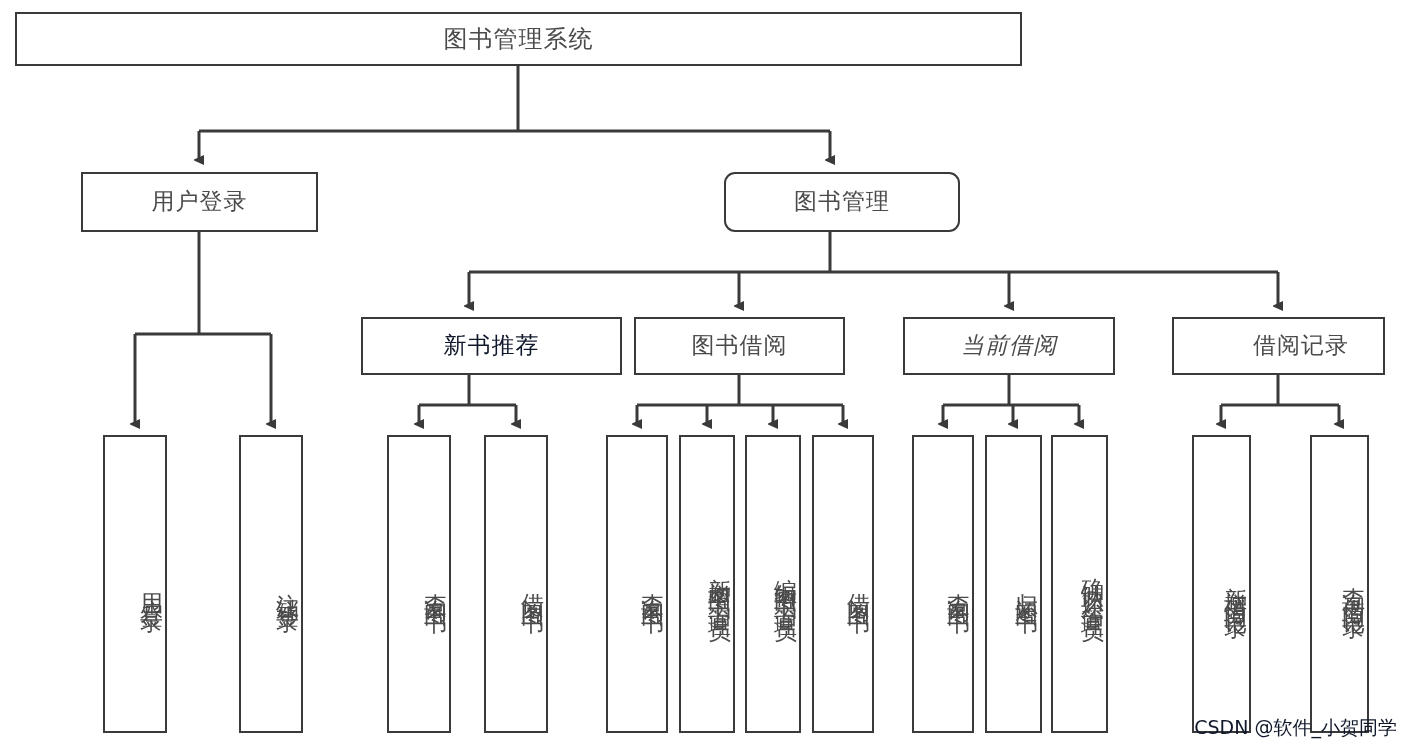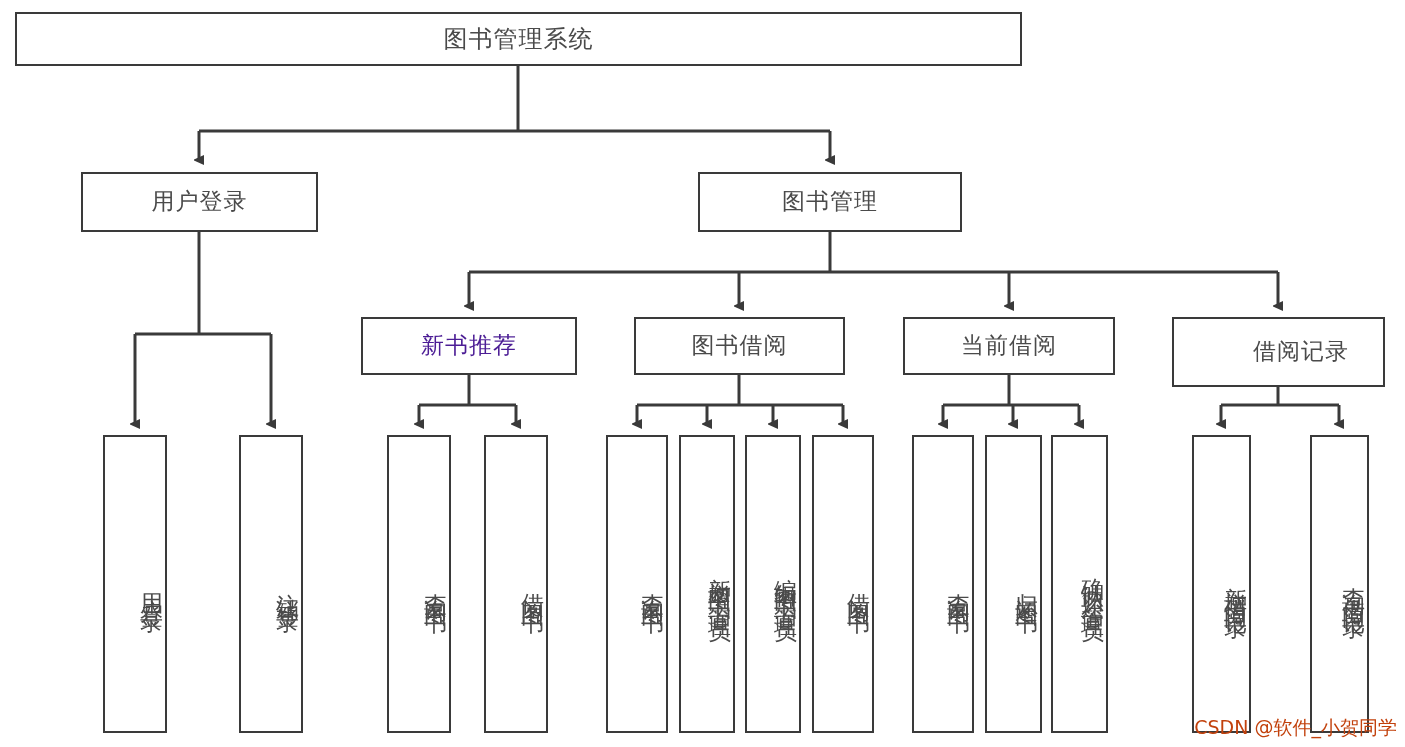--- a/index.html
+++ b/index.html
@@ -126,34 +126,34 @@
     </g>
   </svg>
 
   <div class="node node-h node-root" id="node-root" style="left: 15px; top: 12px; width: 1007px; height: 54px; border-color: rgb(58, 58, 58); color: rgb(74, 74, 74); justify-content: center;">
     <span class="label">图书管理系统</span>
   </div>
 
   <div class="node node-h" id="node-l2-0" style="left: 81px; top: 172px; width: 237px; height: 60px; border-color: rgb(58, 58, 58); color: rgb(74, 74, 74);">
     <span class="label">用户登录</span>
   </div>
-  <div class="node node-h" id="node-l2-1" style="left: 698px; top: 172px; width: 264px; height: 60px; border-color: rgb(58, 58, 58); color: rgb(74, 74, 74);">
+  <div class="node node-h" id="node-l2-1" style="left: 724px; top: 172px; width: 236px; height: 60px; border-color: rgb(58, 58, 58); color: rgb(74, 74, 74); border-radius: 11px;">
     <span class="label">图书管理</span>
   </div>
 
-  <div class="node node-h" id="node-l3-0" style="left: 361px; top: 317px; width: 216px; height: 58px; border-color: rgb(58, 58, 58); color: #4c1d95;">
+  <div class="node node-h" id="node-l3-0" style="left: 361px; top: 317px; width: 261px; height: 58px; border-color: rgb(58, 58, 58); color: #0f172a;">
     <span class="label">新书推荐</span>
   </div>
   <div class="node node-h" id="node-l3-1" style="left: 634px; top: 317px; width: 211px; height: 58px; border-color: rgb(58, 58, 58); color: rgb(74, 74, 74); text-align: right;">
     <span class="label">图书借阅</span>
   </div>
-  <div class="node node-h" id="node-l3-2" style="left: 903px; top: 317px; width: 212px; height: 58px; border-color: rgb(58, 58, 58); color: rgb(74, 74, 74);">
+  <div class="node node-h" id="node-l3-2" style="left: 903px; top: 317px; width: 212px; height: 58px; border-color: rgb(58, 58, 58); color: rgb(74, 74, 74); font-style: italic;">
     <span class="label">当前借阅</span>
   </div>
-  <div class="node node-h" id="node-l3-3" style="left: 1172px; top: 317px; width: 213px; height: 70px; border-color: rgb(58, 58, 58); color: rgb(74, 74, 74); padding-left: 45px;">
+  <div class="node node-h" id="node-l3-3" style="left: 1172px; top: 317px; width: 213px; height: 58px; border-color: rgb(58, 58, 58); color: rgb(74, 74, 74); padding-left: 45px;">
     <span class="label">借阅记录</span>
   </div>
 
   <div class="node node-v" id="node-leaf-0" style="left: 103px; top: 435px; width: 64px; height: 298px; border-color: rgb(58, 58, 58); color: rgb(74, 74, 74);">
     <span class="label">用户登录</span>
   </div>
   <div class="node node-v" id="node-leaf-1" style="left: 239px; top: 435px; width: 64px; height: 298px; border-color: rgb(58, 58, 58); color: rgb(74, 74, 74);">
     <span class="label">注销登录</span>
   </div>
   <div class="node node-v" id="node-leaf-2" style="left: 387px; top: 435px; width: 64px; height: 298px; border-color: rgb(58, 58, 58); color: rgb(74, 74, 74);">
@@ -183,14 +183,14 @@
   <div class="node node-v" id="node-leaf-10" style="left: 1051px; top: 435px; width: 57px; height: 298px; border-color: rgb(58, 58, 58); color: rgb(74, 74, 74);">
     <span class="label">确认归还（管理员）</span>
   </div>
   <div class="node node-v" id="node-leaf-11" style="left: 1192px; top: 435px; width: 59px; height: 298px; border-color: rgb(58, 58, 58); color: rgb(74, 74, 74);">
     <span class="label">新增借阅记录</span>
   </div>
   <div class="node node-v" id="node-leaf-12" style="left: 1310px; top: 435px; width: 59px; height: 298px; border-color: rgb(58, 58, 58); color: rgb(74, 74, 74);">
     <span class="label">查询借阅记录</span>
   </div>
 
-  <div class="watermark" style="color: #c2410c;">CSDN @软件_小贺同学</div>
+  <div class="watermark" style="color: #0f172a;">CSDN @软件_小贺同学</div>
 </div>
 
 </body></html>

